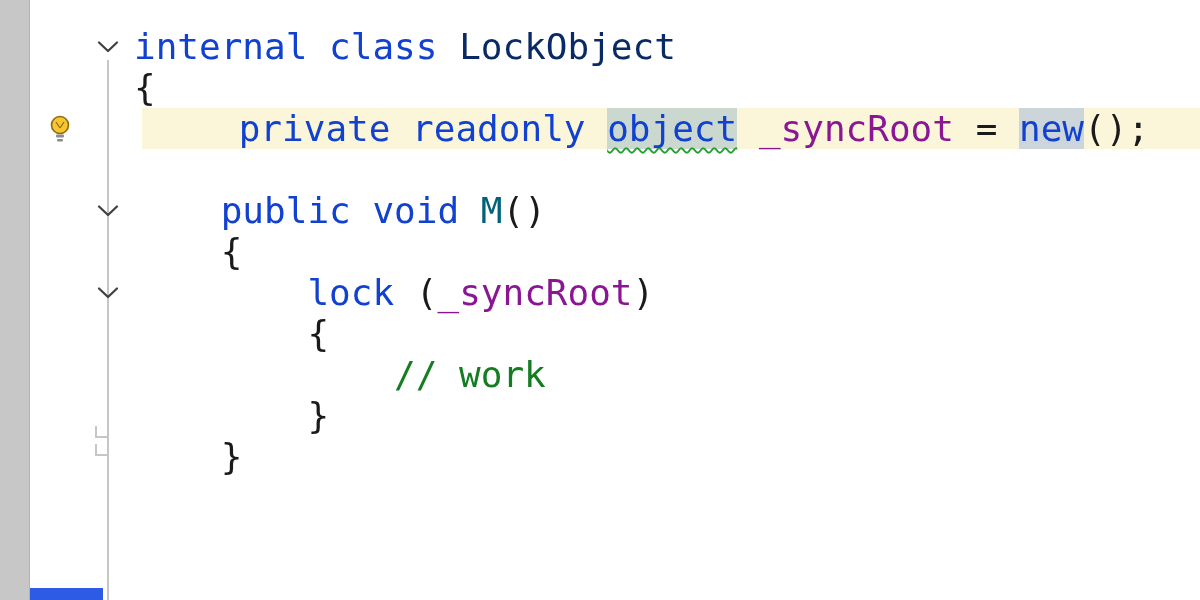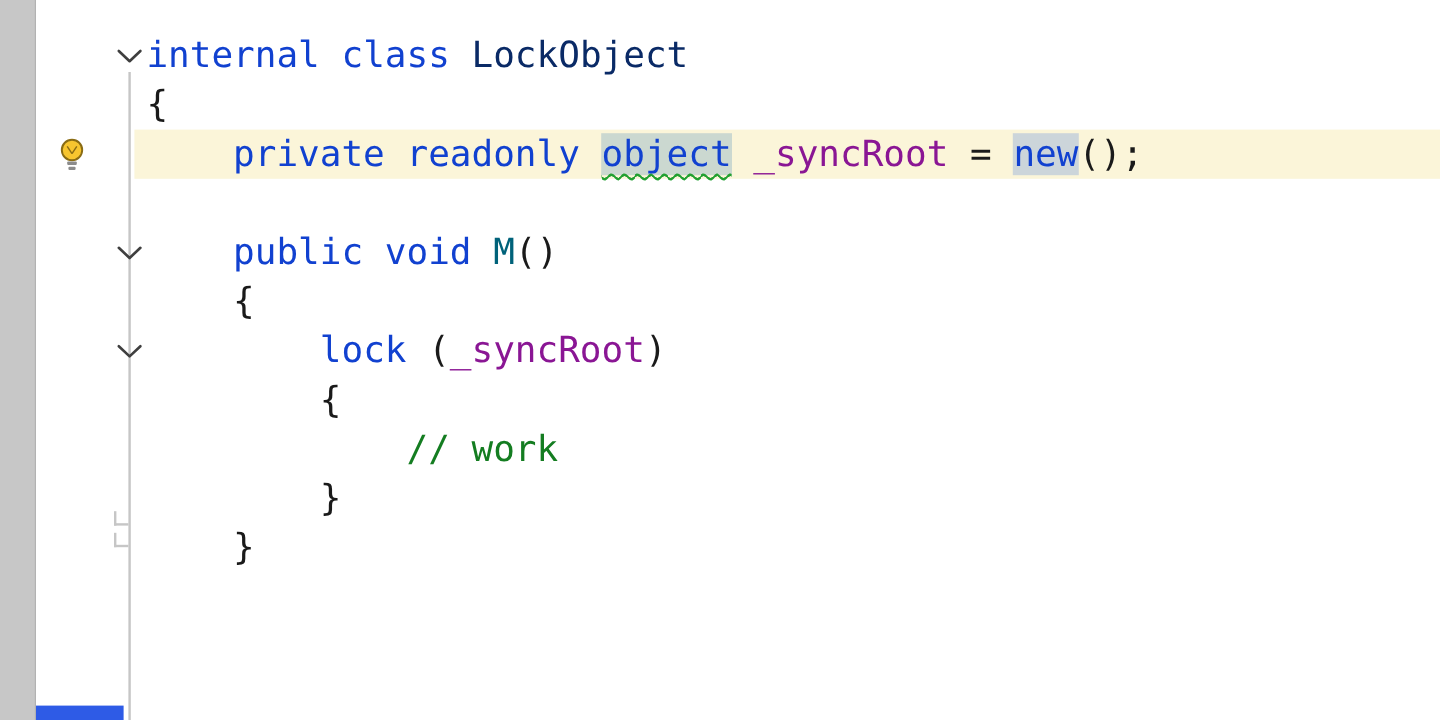--- a/index.html
+++ b/index.html
@@ -40,28 +40,28 @@
   }
   .chev1 { top: 39px; }
   .chev2 { top: 203px; }
   .chev3 { top: 285px; }
   .bulb {
     position: absolute; left: 47px; top: 114px;
     width: 26px; height: 30px;
     cursor: pointer;
   }
   .code {
-    position: absolute; left: 112px; top: 26px; right: 0;
-    font-size: 30px; line-height: 41px;
+    position: absolute; left: 124px; top: 26px; right: 0;
+    font-size: 36px; line-height: 41px;
     font-weight: 500;
     white-space: pre;
     color: var(--plain, #1a1a1a);
   }
   .code-line { height: 41px; }
-  .current-line { background: var(--current-line-bg, #fbf5d9); }
+  .current-line { background: var(--current-line-bg, #fbf5d9); margin-left: 18px; }
   .tok-kw      { color: var(--keyword, #1141d0); }
   .tok-type    { color: var(--type-name, #0a2a66); }
   .tok-method  { color: var(--method-name, #00627a); }
   .tok-field   { color: var(--field-name, #8a1694); }
   .tok-comment { color: var(--comment, #147d21); }
   .tok-plain   { color: var(--plain, #1a1a1a); }
   .tok-kw-obj {
     color: var(--keyword, #1141d0);
     background: var(--object-highlight-bg, #cbd8d0);
     text-decoration: underline wavy var(--squiggle, #22a031);

